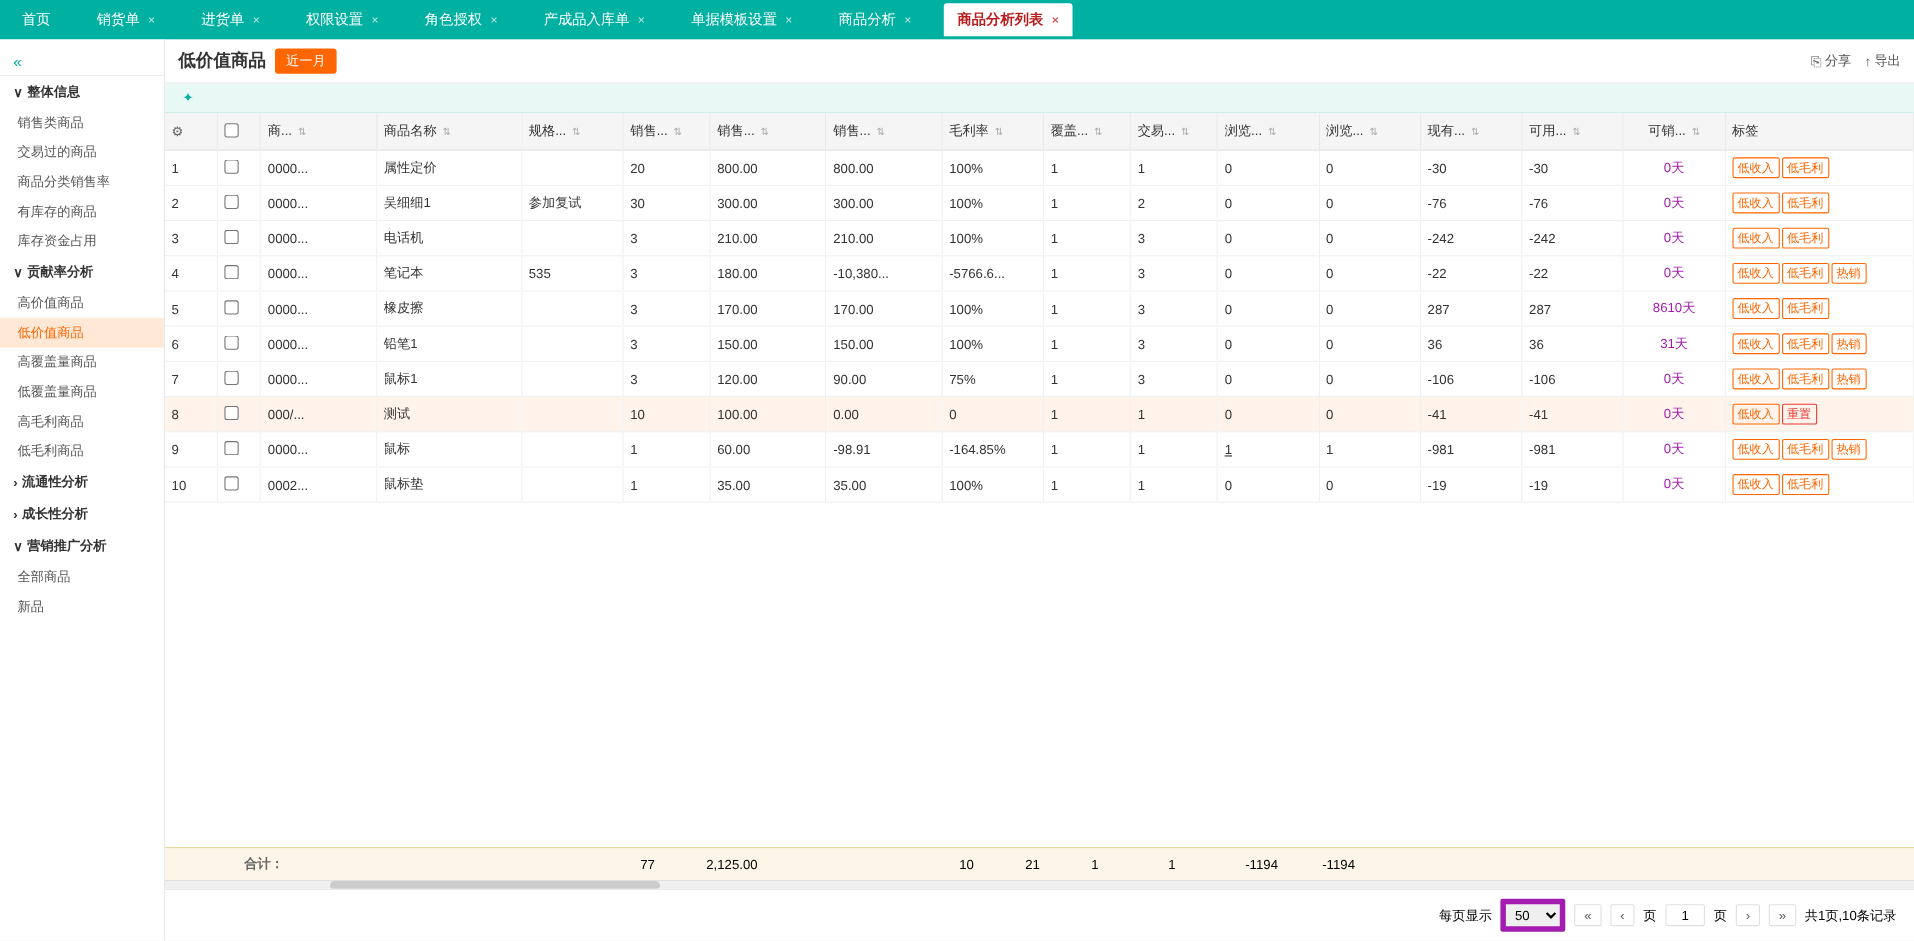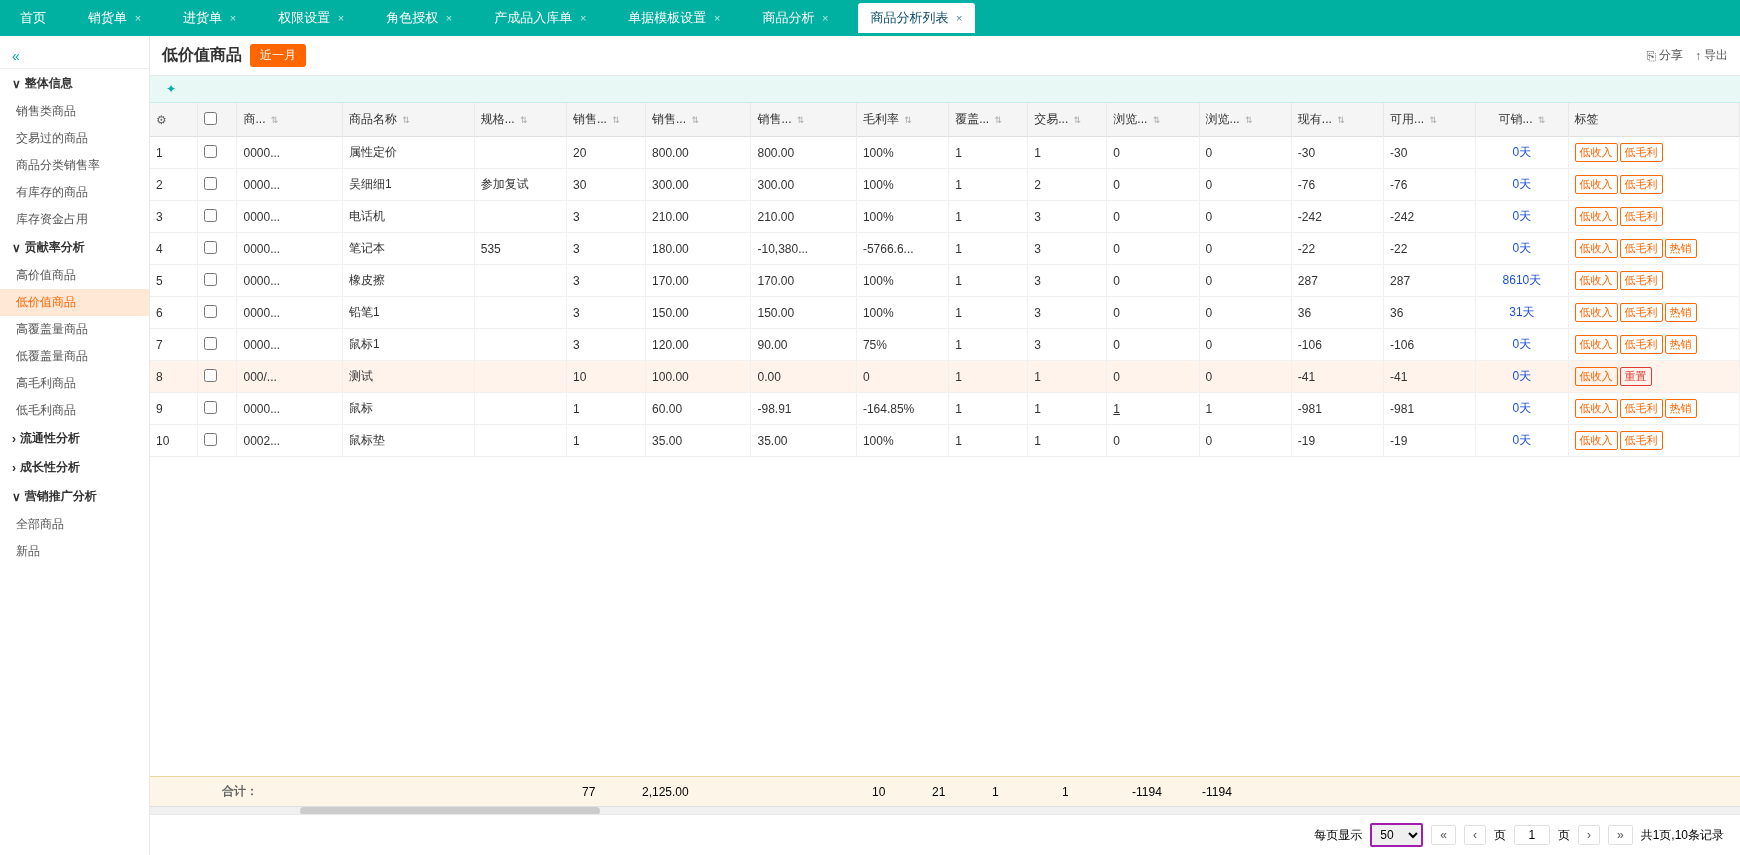--- a/index.html
+++ b/index.html
@@ -15,21 +15,21 @@
       gap: 18px;
     }
     .nav-item {
       color: #fff;
       padding: 6px 12px;
       cursor: pointer;
       border-radius: 3px 3px 0 0;
       white-space: nowrap;
       font-size: 13px;
     }
-    .nav-item.active { background: #fff; color: #0c4a6e; }
+    .nav-item.active { background: #fff; color: #b91c1c; font-weight: bold; }
     .nav-item .close-x { margin-left: 4px; opacity: 0.7; font-size: 11px; }
 
     
     .main-layout {
       display: flex;
       height: calc(100vh - 36px);
       background: #fff;
     }
 
     
@@ -181,21 +181,21 @@
     .tag {
       display: inline-block;
       border: 1px solid;
       border-radius: 2px;
       padding: 1px 4px;
       font-size: 11px;
       margin-right: 2px;
     }
     .tag-orange { color: #ff6600; border-color: #ff6600; }
     .tag-red { color: #e53935; border-color: #e53935; }
-    .text-orange { color: #1d4ed8; }
+    .text-orange { color: #a21caf; }
     .underline { text-decoration: underline; }
 
     
     .table-footer {
       background: #fdf6e8;
       border-top: 1px solid #e8d8a0;
       padding: 6px 12px;
       display: flex;
       align-items: center;
       gap: 8px;
@@ -227,21 +227,21 @@
       color: #555;
     }
     .page-input {
       width: 36px;
       border: 1px solid #e0e0e0;
       text-align: center;
       padding: 2px 4px;
       border-radius: 2px;
     }
     .per-page-select {
-      border: 2px solid #a21caf;
+      border: 5px solid #a21caf;
       padding: 2px 4px;
       border-radius: 2px;
     }
 
     
     .table-container::-webkit-scrollbar { height: 6px; width: 6px; }
     .table-container::-webkit-scrollbar-track { background: #f0f0f0; }
     .table-container::-webkit-scrollbar-thumb { background: #ccc; border-radius: 3px; }
 
     

